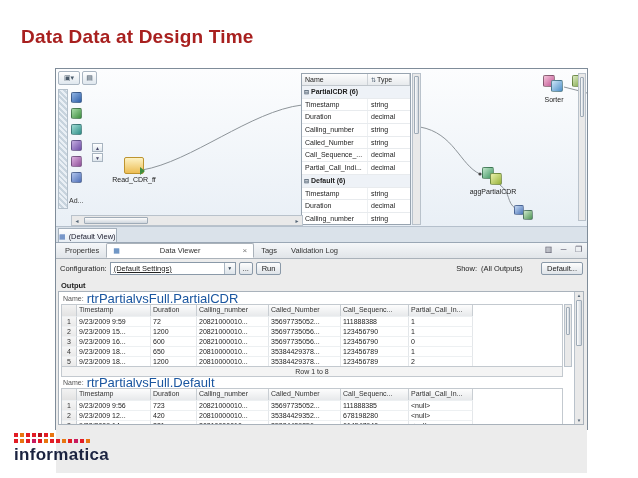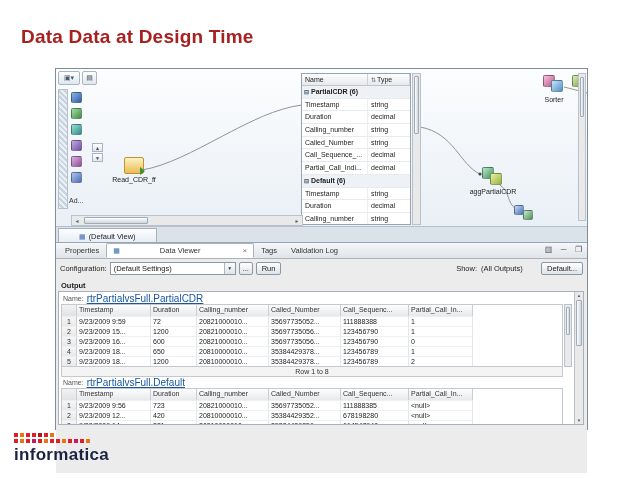--- a/index.html
+++ b/index.html
@@ -63,52 +63,52 @@
   .panel-scroll { left:356px; top:4px; width:9px; height:152px; }
   .panel-scroll .thumb { top:2px; height:58px; }
   .right-scroll { right:1px; top:4px; width:8px; height:148px; }
   .right-scroll .thumb { top:3px; height:40px; }
   .hscroll { position:absolute; left:15px; top:146px; width:232px; height:11px; background:#e9e9e9; border:1px solid #b9c2cb; display:flex; align-items:center; font-size:5px; color:#567; }
   .hscroll .arrow { width:10px; text-align:center; }
   .hscroll .track { flex:1; position:relative; height:100%; }
   .hscroll .hthumb { position:absolute; left:2px; top:1px; bottom:1px; width:64px; background:linear-gradient(#fdfdfd,#cfd6dd); border:1px solid #9fabb7; border-radius:1px; }
 
   .tab-strip { position:absolute; left:0; right:0; top:157px; height:17px; background:#dae2ea; border-top:1px solid #b5c0cc; }
-  .view-tab { position:absolute; left:2px; top:1px; height:16px; padding:0 20px; background:linear-gradient(#fdfdfe,#e4ebf2); border:1px solid #a5b1bd; border-bottom:none; display:flex; align-items:center; gap:3px; font-size:7.5px; color:#223; }
+  .view-tab { position:absolute; left:2px; top:1px; height:16px; padding:0 0; background:linear-gradient(#fdfdfe,#e4ebf2); border:1px solid #a5b1bd; border-bottom:none; display:flex; align-items:center; gap:3px; font-size:7.5px; color:#223; }
   .vt-icon { font-size:7px; color:#4a74b8; }
 
   
   .viewer { position:absolute; left:0; right:0; top:174px; height:230px; background:#ececec; }
   .vtabs-row { position:relative; height:16px; background:linear-gradient(#f5f7f9,#e1e5e9); border-bottom:1px solid #aab2ba; display:flex; align-items:flex-end; padding-left:2px; }
   .vtab { height:15px; display:flex; align-items:center; gap:3px; padding:0 6px; font-size:7.5px; color:#333; border:1px solid transparent; }
   .vtab.active { background:#fff; border-color:#aab2ba; border-bottom-color:#fff; border-radius:2px 2px 0 0;gap:40px; }
   .ticon { color:#3a6fb0; font-size:7px; }
   .tclose { color:#777; font-size:8px; margin-left:2px; }
   .vtab-controls { position:absolute; right:3px; top:2px; display:flex; gap:4px; font-size:8px; color:#556; }
   .vctl { width:11px; text-align:center; }
 
   .config-row { position:relative; height:18px; display:flex; align-items:center; padding:0 4px; gap:3px; font-size:7.5px; color:#222; }
   .dropdown { width:126px; height:13px; background:#fff; border:1px solid #8a99a8; display:flex; align-items:center; font-size:7.5px; }
-  .dd-val { flex:1; padding:0 3px; overflow:hidden; white-space:nowrap; }
+  .dd-val { flex:1; padding:0 3px; overflow:hidden; white-space:nowrap;text-decoration:underline; }
   .dd-caret { width:11px; height:100%; border-left:1px solid #aab6c2; background:linear-gradient(#fdfdfd,#dde4ea); text-align:center; font-size:5px; line-height:11px; color:#345; }
   .btn { height:13px; border:1px solid #8a99a8; background:linear-gradient(#fdfdfd,#dfe4e9); border-radius:2px; font-size:7.5px; color:#222; display:flex; align-items:center; justify-content:center; padding:0 5px; }
   .btn.more { min-width:14px; padding:0 2px; }
   .cfg-right { margin-left:auto; display:flex; align-items:center; gap:4px; }
   .show-val { min-width:56px; }
 
   .output-label { position:absolute; left:5px; top:38px; font-size:7.5px; font-weight:bold; color:#222; }
   .obox { position:absolute; left:2px; right:3px; top:48px; height:134px; background:#fff; border:1px solid #a9b2bb; overflow:hidden; }
   .ocontent { position:absolute; left:2px; right:11px; top:1px; bottom:0; }
   .obox-scroll { right:0; top:0; bottom:0; width:9px; border-width:0 0 0 1px; }
   .obox-scroll .thumb { top:8px; height:46px; }
   .obox-scroll .sarr { position:absolute; left:0; right:0; text-align:center; font-size:4.5px; color:#567; }
   .sarr.up { top:1px; } .sarr.dn { bottom:1px; }
 
   .name-row { height:11px; display:flex; align-items:center; gap:3px; font-size:7px; color:#555; padding-left:2px; }
-  .name-link { color:#1a56a0; text-decoration:underline; font-size:10px; white-space:nowrap; }
+  .name-link { color:#1a56a0; text-decoration:underline; font-size:13px; white-space:nowrap; }
 
   .t1wrap { position:relative; }
   .grid { border:1px solid #c3c9cf; margin-right:9px; background:#fff; overflow:hidden; }
   .thead, .tr { display:grid; grid-template-columns:15px 74px 46px 72px 72px 68px 64px 1fr; }
   .th { height:11px; line-height:10px; font-size:7px; color:#333; padding:0 2px; background:linear-gradient(#fdfdfd,#e7e9eb); border-right:1px solid #c9ced3; white-space:nowrap; overflow:hidden; }
   .td { height:10px; line-height:10px; font-size:7px; color:#222; padding:0 2px; border-right:1px solid #e4e7ea; border-top:1px solid #edf0f2; white-space:nowrap; overflow:hidden; }
   .td.rn { background:linear-gradient(#f6f6f6,#e9e9e9); border-right:1px solid #c9ced3; text-align:center; color:#333; }
   .th.rn { background:linear-gradient(#f3f3f3,#e2e2e2); }
   .gscroll { right:0; top:0; width:8px; height:63px; }
   .gscroll .thumb { top:2px; height:28px; }

